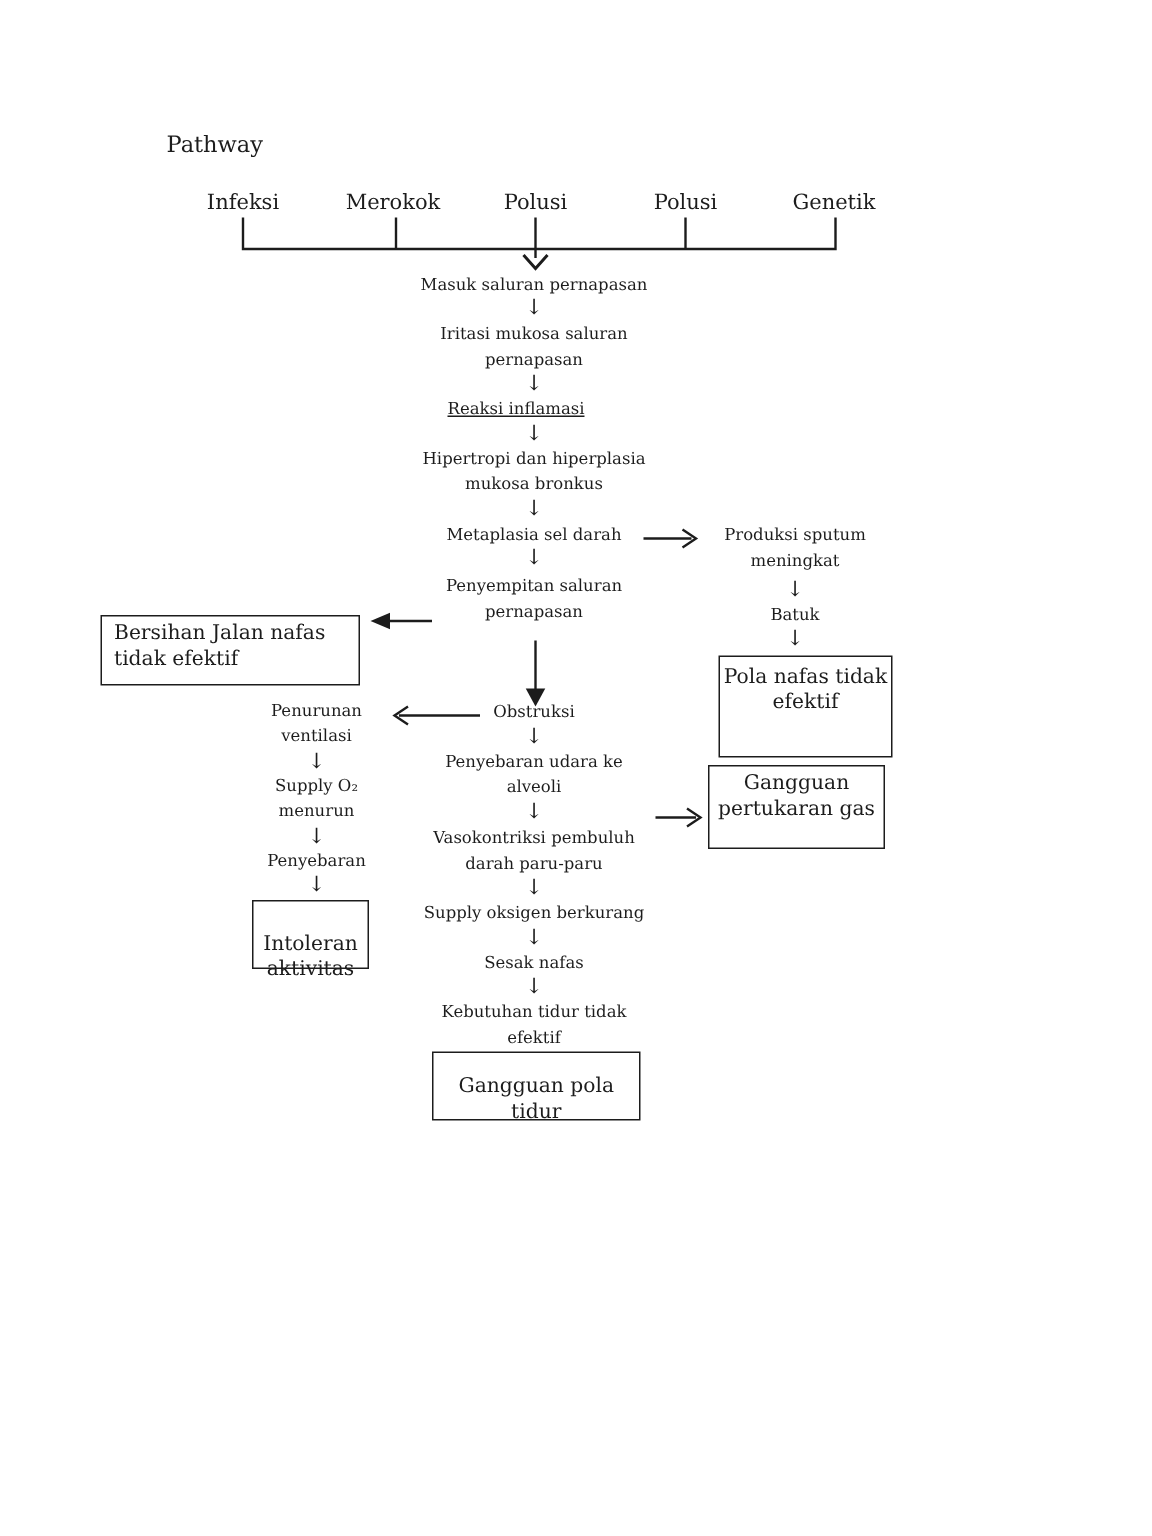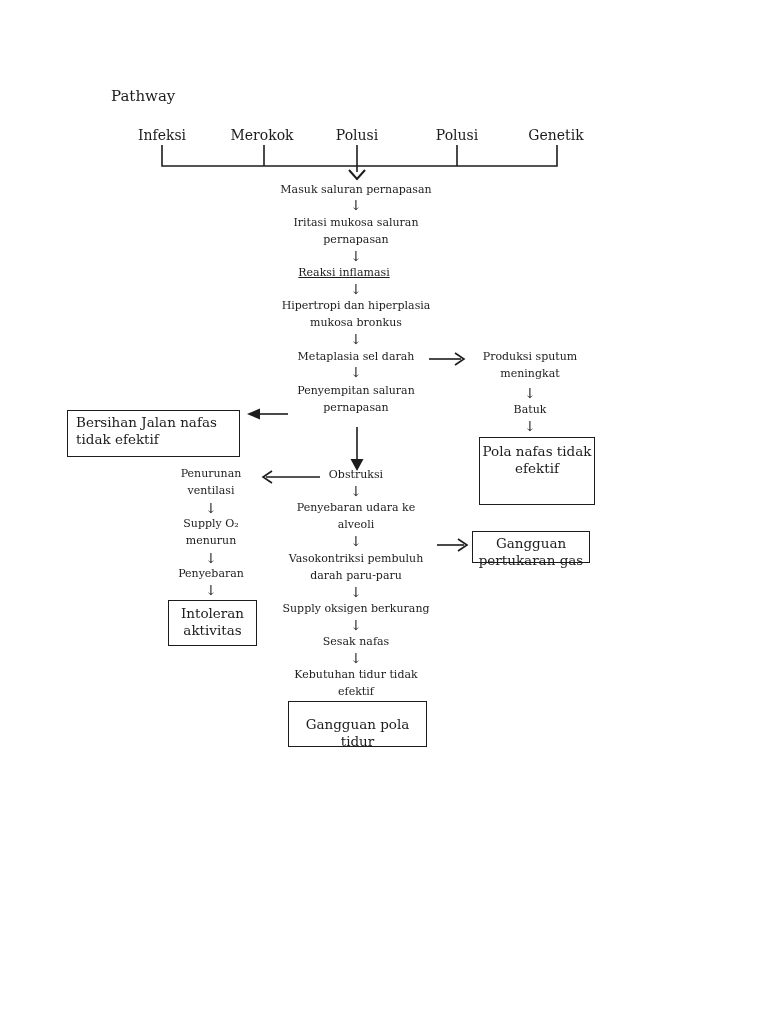--- a/index.html
+++ b/index.html
@@ -100,27 +100,27 @@
 <div class="dbox" style="left:288px;top:701px;width:139px;height:46px;padding-top:14px;">Gangguan pola
 tidur</div>
 
 <div class="node" style="left:450px;top:349px;width:160px;">Produksi sputum
 meningkat</div>
 <div class="glyph-arrow" style="left:510px;top:386px;">↓</div>
 <div class="node" style="left:450px;top:402px;width:160px;">Batuk</div>
 <div class="glyph-arrow" style="left:510px;top:419px;">↓</div>
 <div class="dbox" style="left:467px;top:437px;width:116px;height:68px;padding-top:5px;margin-left:12px;">Pola nafas tidak
 efektif</div>
-<div class="dbox" style="left:472px;top:531px;width:118px;height:32px;padding-top:3px;">Gangguan
+<div class="dbox" style="left:472px;top:510px;width:118px;height:56px;padding-top:3px;">Gangguan
 pertukaran gas</div>
 
 <div class="dbox left-text" style="left:67px;top:410px;width:173px;height:47px;">Bersihan Jalan nafas
 tidak efektif</div>
 <div class="node" style="left:151px;top:466px;width:120px;">Penurunan
 ventilasi</div>
 <div class="glyph-arrow" style="left:191px;top:501px;">↓</div>
 <div class="node" style="left:151px;top:516px;width:120px;">Supply O₂
 menurun</div>
 <div class="glyph-arrow" style="left:191px;top:551px;">↓</div>
 <div class="node" style="left:151px;top:566px;width:120px;">Penyebaran</div>
 <div class="glyph-arrow" style="left:191px;top:583px;">↓</div>
-<div class="dbox" style="left:168px;top:600px;width:89px;height:46px;padding-top:4px;">Intoleran
+<div class="dbox" style="left:168px;top:600px;width:78px;height:46px;padding-top:20px;">Intoleran
 aktivitas</div>
 
 </body></html>

